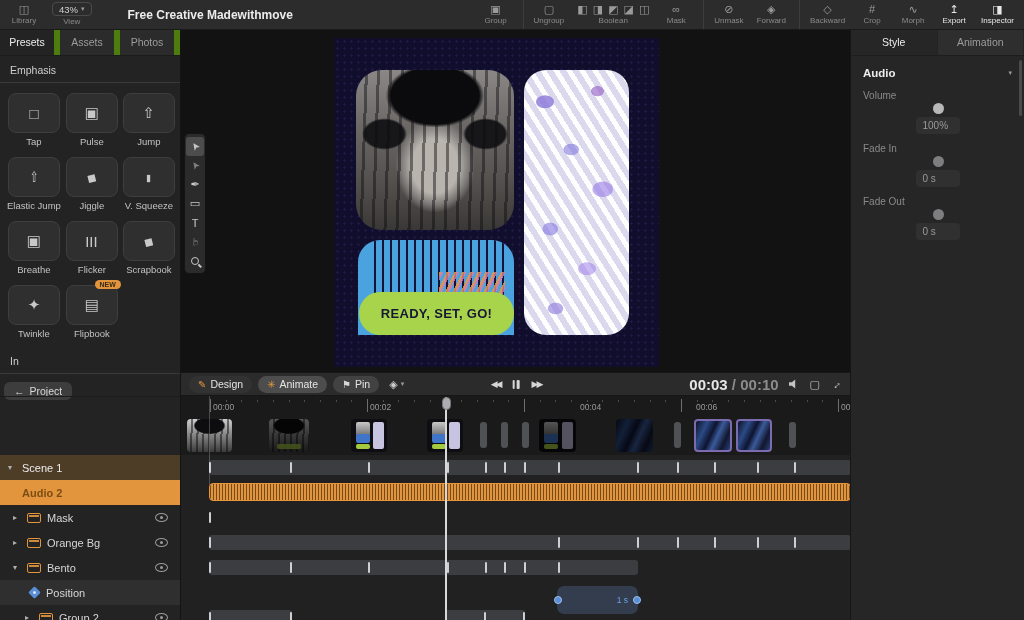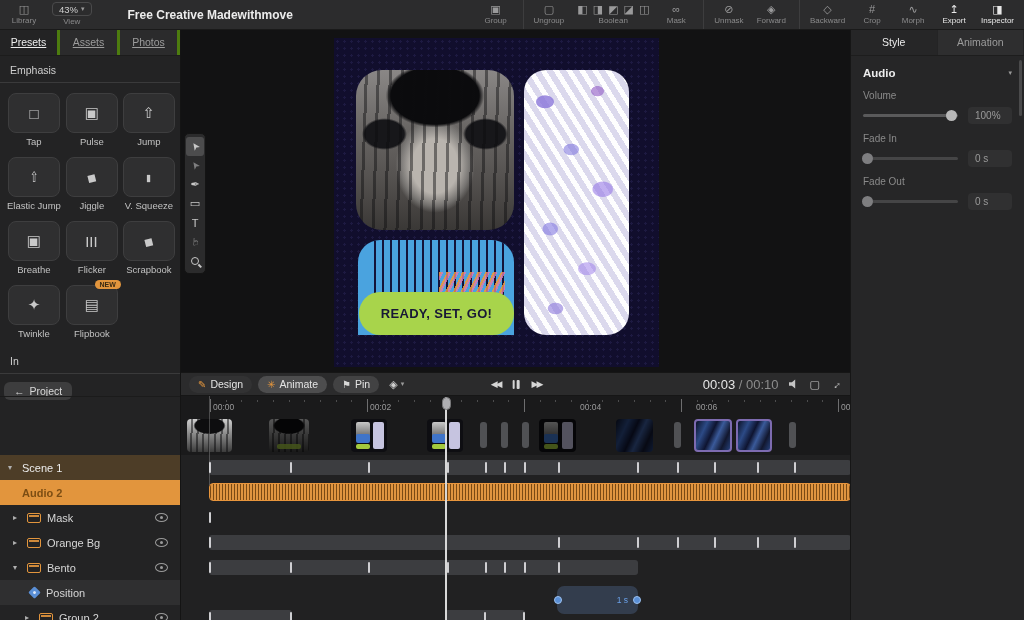--- a/index.html
+++ b/index.html
@@ -16,21 +16,21 @@
   .tb-item.bright .tb-ic,.tb-item.bright .tb-lbl{color:#e8e8e8;}
   .tb-item.sep{border-left:1px solid #3d3d3e;padding-left:10px;}
   .zoombox{display:flex;align-items:center;gap:3px;border:1px solid #4a4a4b;border-radius:4px;height:14px;padding:0 6px;font-size:9.5px;color:#d0d0d0;}
   .chev{font-size:7px;color:#9a9a9a;}
   .doc-title{font-size:12px;font-weight:bold;color:#ececec;margin-left:10px;white-space:nowrap;padding-left:12px;}
   .tb-right{display:flex;align-items:center;gap:13px;height:100%;}
 
   
   .sidebar{position:absolute;left:0;top:30px;width:180px;height:590px;background:#232324;overflow:hidden;}
   .side-tabs{display:flex;height:26px;background:#2b2b2c;border-bottom:1px solid #1c1c1c;}
-  .side-tab{flex:1;text-align:center;line-height:25px;font-size:10.5px;color:#9c9c9c;border-right:3px solid #4d7c0f;text-decoration:underline;}
+  .side-tab{flex:1;text-align:center;line-height:25px;font-size:10.5px;color:#9c9c9c;border-right:6px solid #4d7c0f;}
   .side-tab.active{background:#232324;color:#ececec;}
   .section-label{font-size:10.5px;color:#cfcfcf;padding:8px 10px 6px;}
   .divider{height:1px;background:#3a3a3b;margin:0;}
   .preset-grid{display:grid;grid-template-columns:repeat(3,1fr);gap:10px 5px;padding:10px 7px 8px;}
   .pcell{display:flex;flex-direction:column;align-items:center;gap:3px;position:relative;}
   .ptile{width:52px;height:40px;background:#2f2f30;border:1px solid #3e3e3f;border-radius:8px;display:flex;align-items:center;justify-content:center;position:relative;}
   .pglyph{font-size:15px;color:#c9c9c9;display:inline-block;}
   .pglyph.tilt{transform:rotate(-14deg);}
   .pglyph.vsq{transform:scaleX(.45);}
   .pglyph.hsq{transform:scaleY(.45);}
@@ -96,21 +96,21 @@
   .mb-btn.animate{background:#4d4d4e;}
   .mb-btn.pin{background:#424243;}
   .mb-ic{font-size:10px;color:#d8d8d8;}
   .mb-ic.orange{color:#e2953d;}
   .mb-kf{background:none;border:none;color:#d0d0d0;display:inline-flex;gap:3px;align-items:center;font-size:11px;margin-left:4px;}
   .mb-center{position:absolute;left:50%;transform:translateX(-50%);display:flex;align-items:center;gap:12px;}
   .pbtn{background:none;border:none;color:#d6d6d6;font-size:9px;letter-spacing:-2px;display:inline-flex;align-items:center;}
   .pausebtn{gap:2px;letter-spacing:0;}
   .pbar{width:2.5px;height:9px;background:#d6d6d6;display:inline-block;border-radius:1px;}
   .mb-right{position:absolute;right:10px;display:flex;align-items:center;gap:10px;}
-  .time{font-size:13px;color:#8c8c8c;}
+  .time{font-size:15px;color:#8c8c8c;font-weight:bold;}
   .time .cur{color:#e6e6e6;}
   .spk{width:11px;height:10px;background:#c4c4c4;clip-path:polygon(0 32%,30% 32%,60% 6%,60% 94%,30% 68%,0 68%);display:inline-block;}
   .loopic{font-size:11px;color:#c4c4c4;}
   .expandic{display:inline-block;transform:rotate(-45deg);font-size:11px;color:#c4c4c4;}
 
   
   .ruler{position:absolute;left:0;top:366px;width:670px;height:20px;background:#1a1a1b;}
   .r-major{position:absolute;top:3px;width:1px;height:13px;background:#6e6e6f;}
   .r-label{position:absolute;top:6px;font-size:8.5px;color:#9a9a9b;white-space:nowrap;margin-left:3px;}
   .r-minor{position:absolute;top:4px;width:1px;height:2px;background:#4c4c4d;}
@@ -144,21 +144,21 @@
 
   
   .inspector{position:absolute;left:850px;top:30px;width:174px;height:590px;background:#262627;border-left:1px solid #161616;}
   .insp-tabs{display:flex;height:26px;background:#2e2e2f;border-bottom:1px solid #1d1d1d;}
   .insp-tab{flex:1;text-align:center;line-height:25px;font-size:10.5px;color:#9c9c9c;border-right:1px solid #242425;}
   .insp-tab.active{background:#262627;color:#ececec;}
   .insp-body{padding:11px 12px;}
   .insp-header{display:flex;justify-content:space-between;align-items:center;color:#ececec;font-size:11.5px;font-weight:bold;margin-bottom:11px;}
   .field{margin-bottom:9px;}
   .f-label{font-size:10px;color:#8a8a8a;margin-bottom:6px;}
-  .f-row{display:flex;align-items:center;gap:10px;}
+  .f-row{display:flex;align-items:center;gap:10px;flex-direction:column;}
   .slider{flex:1;height:3px;background:#5a5a5b;border-radius:2px;position:relative;}
   .knob{position:absolute;top:-4.5px;width:11px;height:11px;border-radius:50%;background:#b8b8b8;margin-left:-5px;}
   .field.dimf .slider{background:#454546;}
   .field.dimf .knob{background:#7e7e80;}
   .f-value{width:44px;height:17px;background:#303031;border-radius:4px;font-size:10px;color:#9a9a9a;line-height:17px;padding-left:7px;}
   .scrollbar{position:absolute;right:2px;top:30px;width:3px;height:56px;background:#4a4a4b;border-radius:2px;}
 </style>
 </head>
 <body>
 

